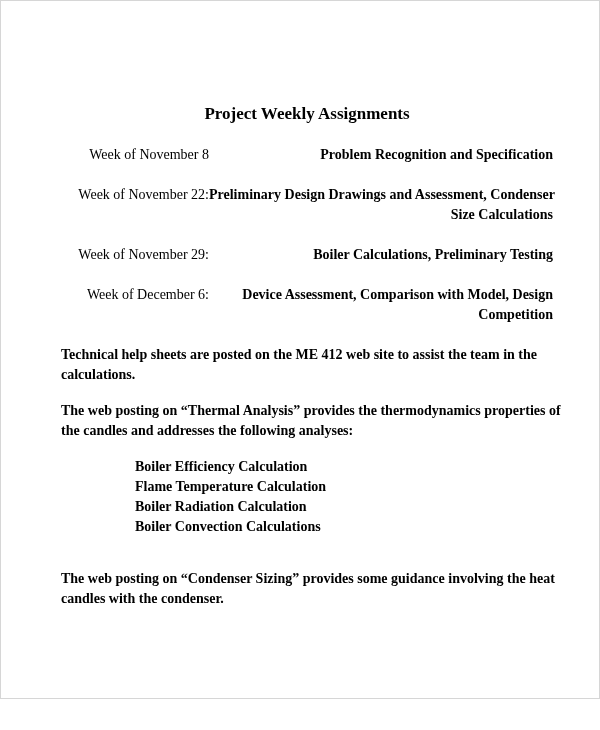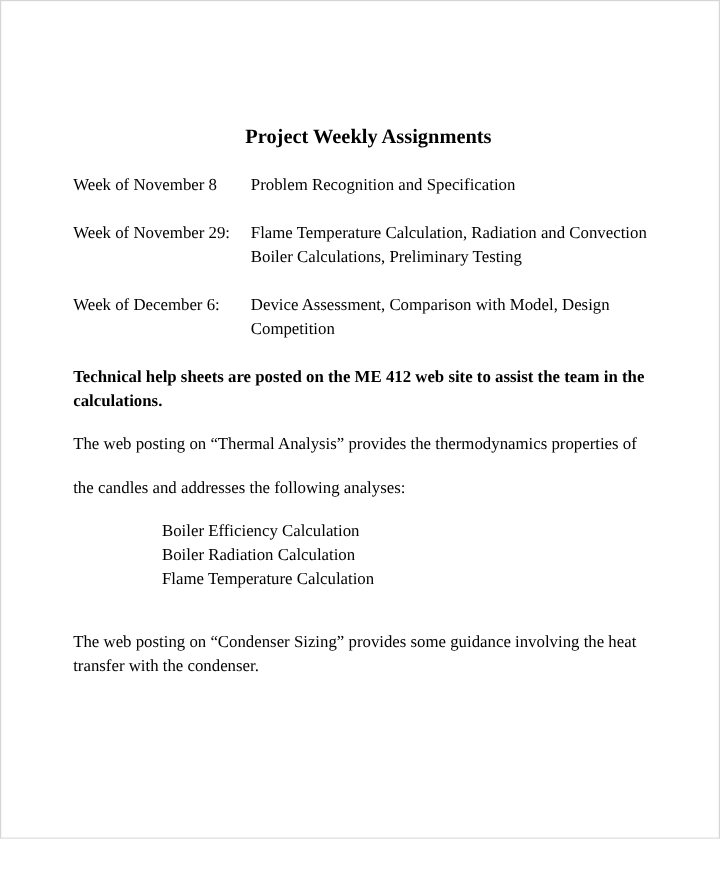--- a/index.html
+++ b/index.html
@@ -24,31 +24,33 @@
     font-size: 17px;
     line-height: 24px;
     font-weight: bold;
     text-align: center;
     margin: 0 0 19px 0;
   }
   .sched-row {
     display: flex;
     align-items: flex-start;
     margin: 11px 0 20px 0;
+    text-align: right;
   }
   .sched-label {
     flex: 0 0 148px;
     white-space: nowrap;
   }
   .sched-desc {
     flex: 1 1 auto;
     min-width: 0;
   }
   .line {
     white-space: nowrap;
+    font-weight: bold;
   }
   .note-bold {
     font-weight: bold;
     margin: 0 0 16px 0;
   }
   .para {
     margin: 0 0 16px 0;
   }
   .analyses {
     margin: 0 0 32px 74px;
@@ -64,25 +66,31 @@
   <section>
 
     <div class="sched-row">
       <div class="sched-label">Week of November 8</div>
       <div class="sched-desc">
         <div class="line">Problem Recognition and Specification</div>
       </div>
     </div>
 
 
+    <div class="sched-row">
+      <div class="sched-label">Week of November 22:</div>
+      <div class="sched-desc">
+        <div class="line">Preliminary Design Drawings and Assessment, Condenser</div>
+        <div class="line">Size Calculations</div>
+      </div>
+    </div>
 
     <div class="sched-row">
       <div class="sched-label">Week of November 29:</div>
       <div class="sched-desc">
-        <div class="line">Flame Temperature Calculation, Radiation and Convection</div>
         <div class="line">Boiler Calculations, Preliminary Testing</div>
       </div>
     </div>
 
     <div class="sched-row">
       <div class="sched-label">Week of December 6:</div>
       <div class="sched-desc">
         <div class="line">Device Assessment, Comparison with Model, Design</div>
         <div class="line">Competition</div>
       </div>
@@ -90,27 +98,28 @@
 
   </section>
 
   <p class="note-bold">
     <span class="line" style="display: block;">Technical help sheets are posted on the ME 412 web site to assist the team in the</span>
     <span class="line" style="display: block;">calculations.</span>
   </p>
 
   <p class="para">
     <span class="line" style="display: block;">The web posting on “Thermal Analysis” provides the thermodynamics properties of</span>
-    <span class="line" style="display: block; margin-top: 17px;">the candles and addresses the following analyses:</span>
+    <span class="line" style="display: block;">the candles and addresses the following analyses:</span>
   </p>
 
   <div class="analyses">
     <div class="line">Boiler Efficiency Calculation</div>
+    <div class="line">Flame Temperature Calculation</div>
     <div class="line">Boiler Radiation Calculation</div>
-    <div class="line">Flame Temperature Calculation</div>
+    <div class="line">Boiler Convection Calculations</div>
   </div>
 
   <p class="para">
     <span class="line" style="display: block;">The web posting on “Condenser Sizing” provides some guidance involving the heat</span>
-    <span class="line" style="display: block;">transfer with the condenser.</span>
+    <span class="line" style="display: block;">candles with the condenser.</span>
   </p>
 
 </div>
 
 </body></html>

